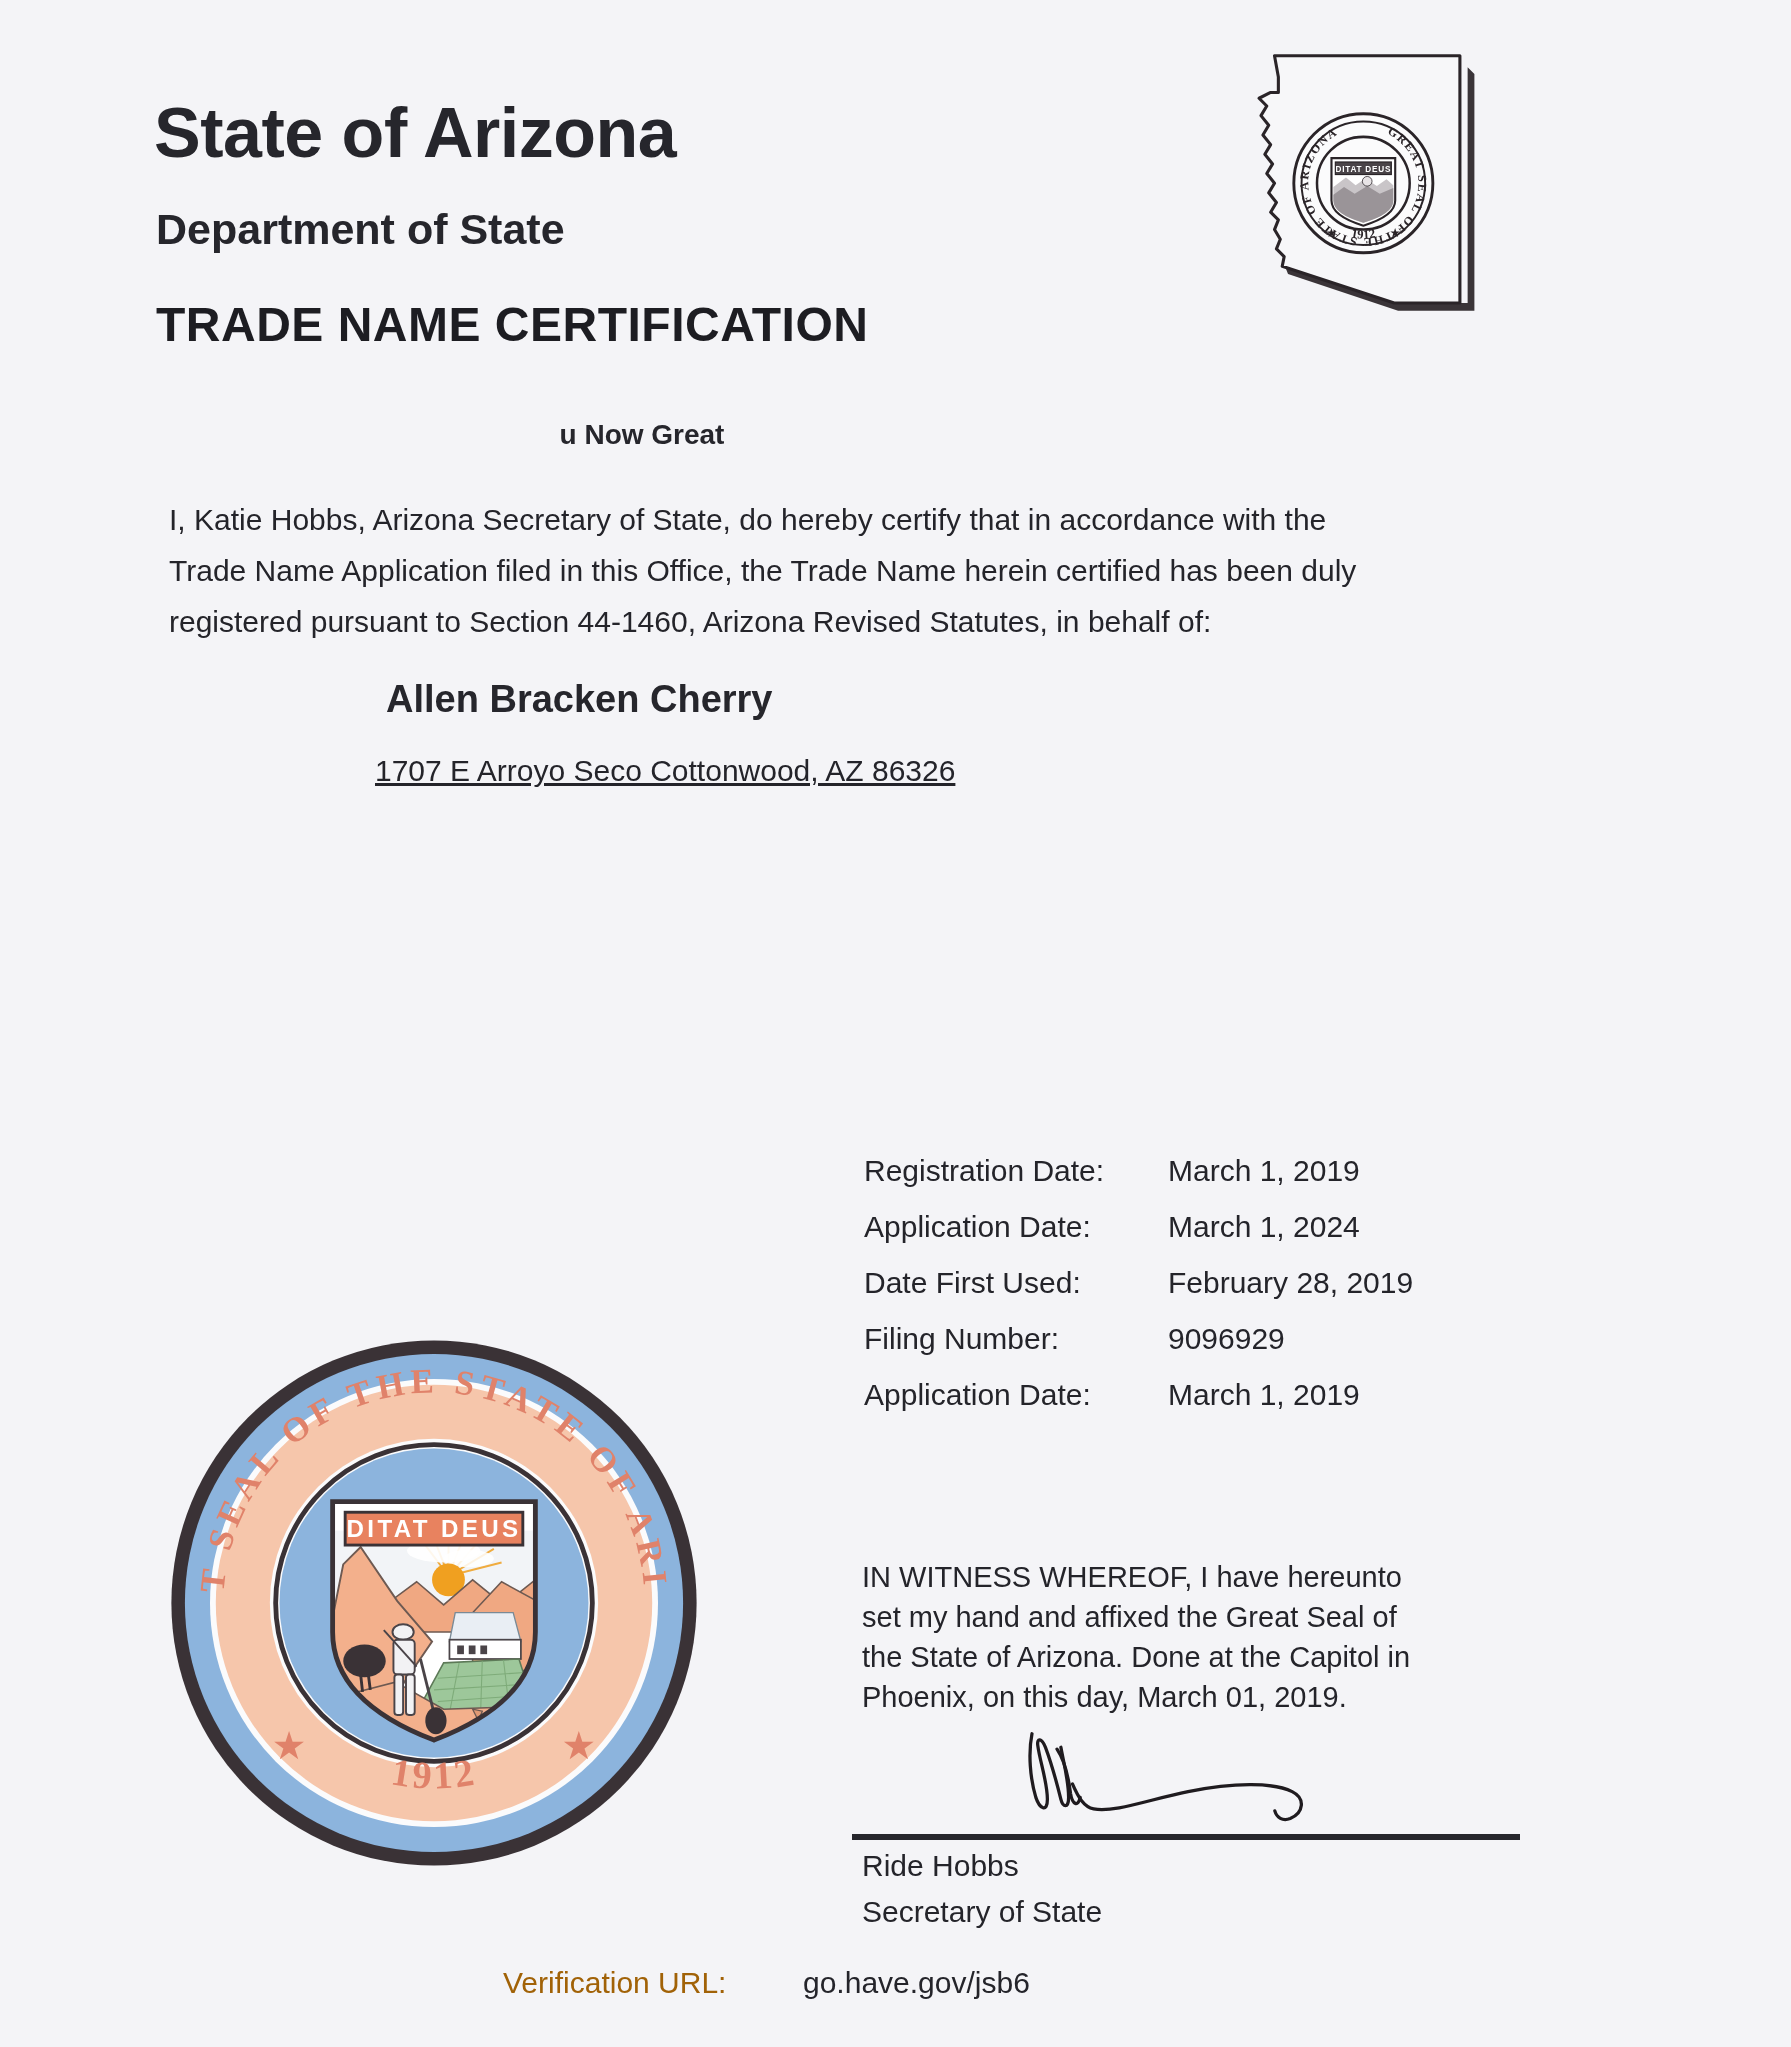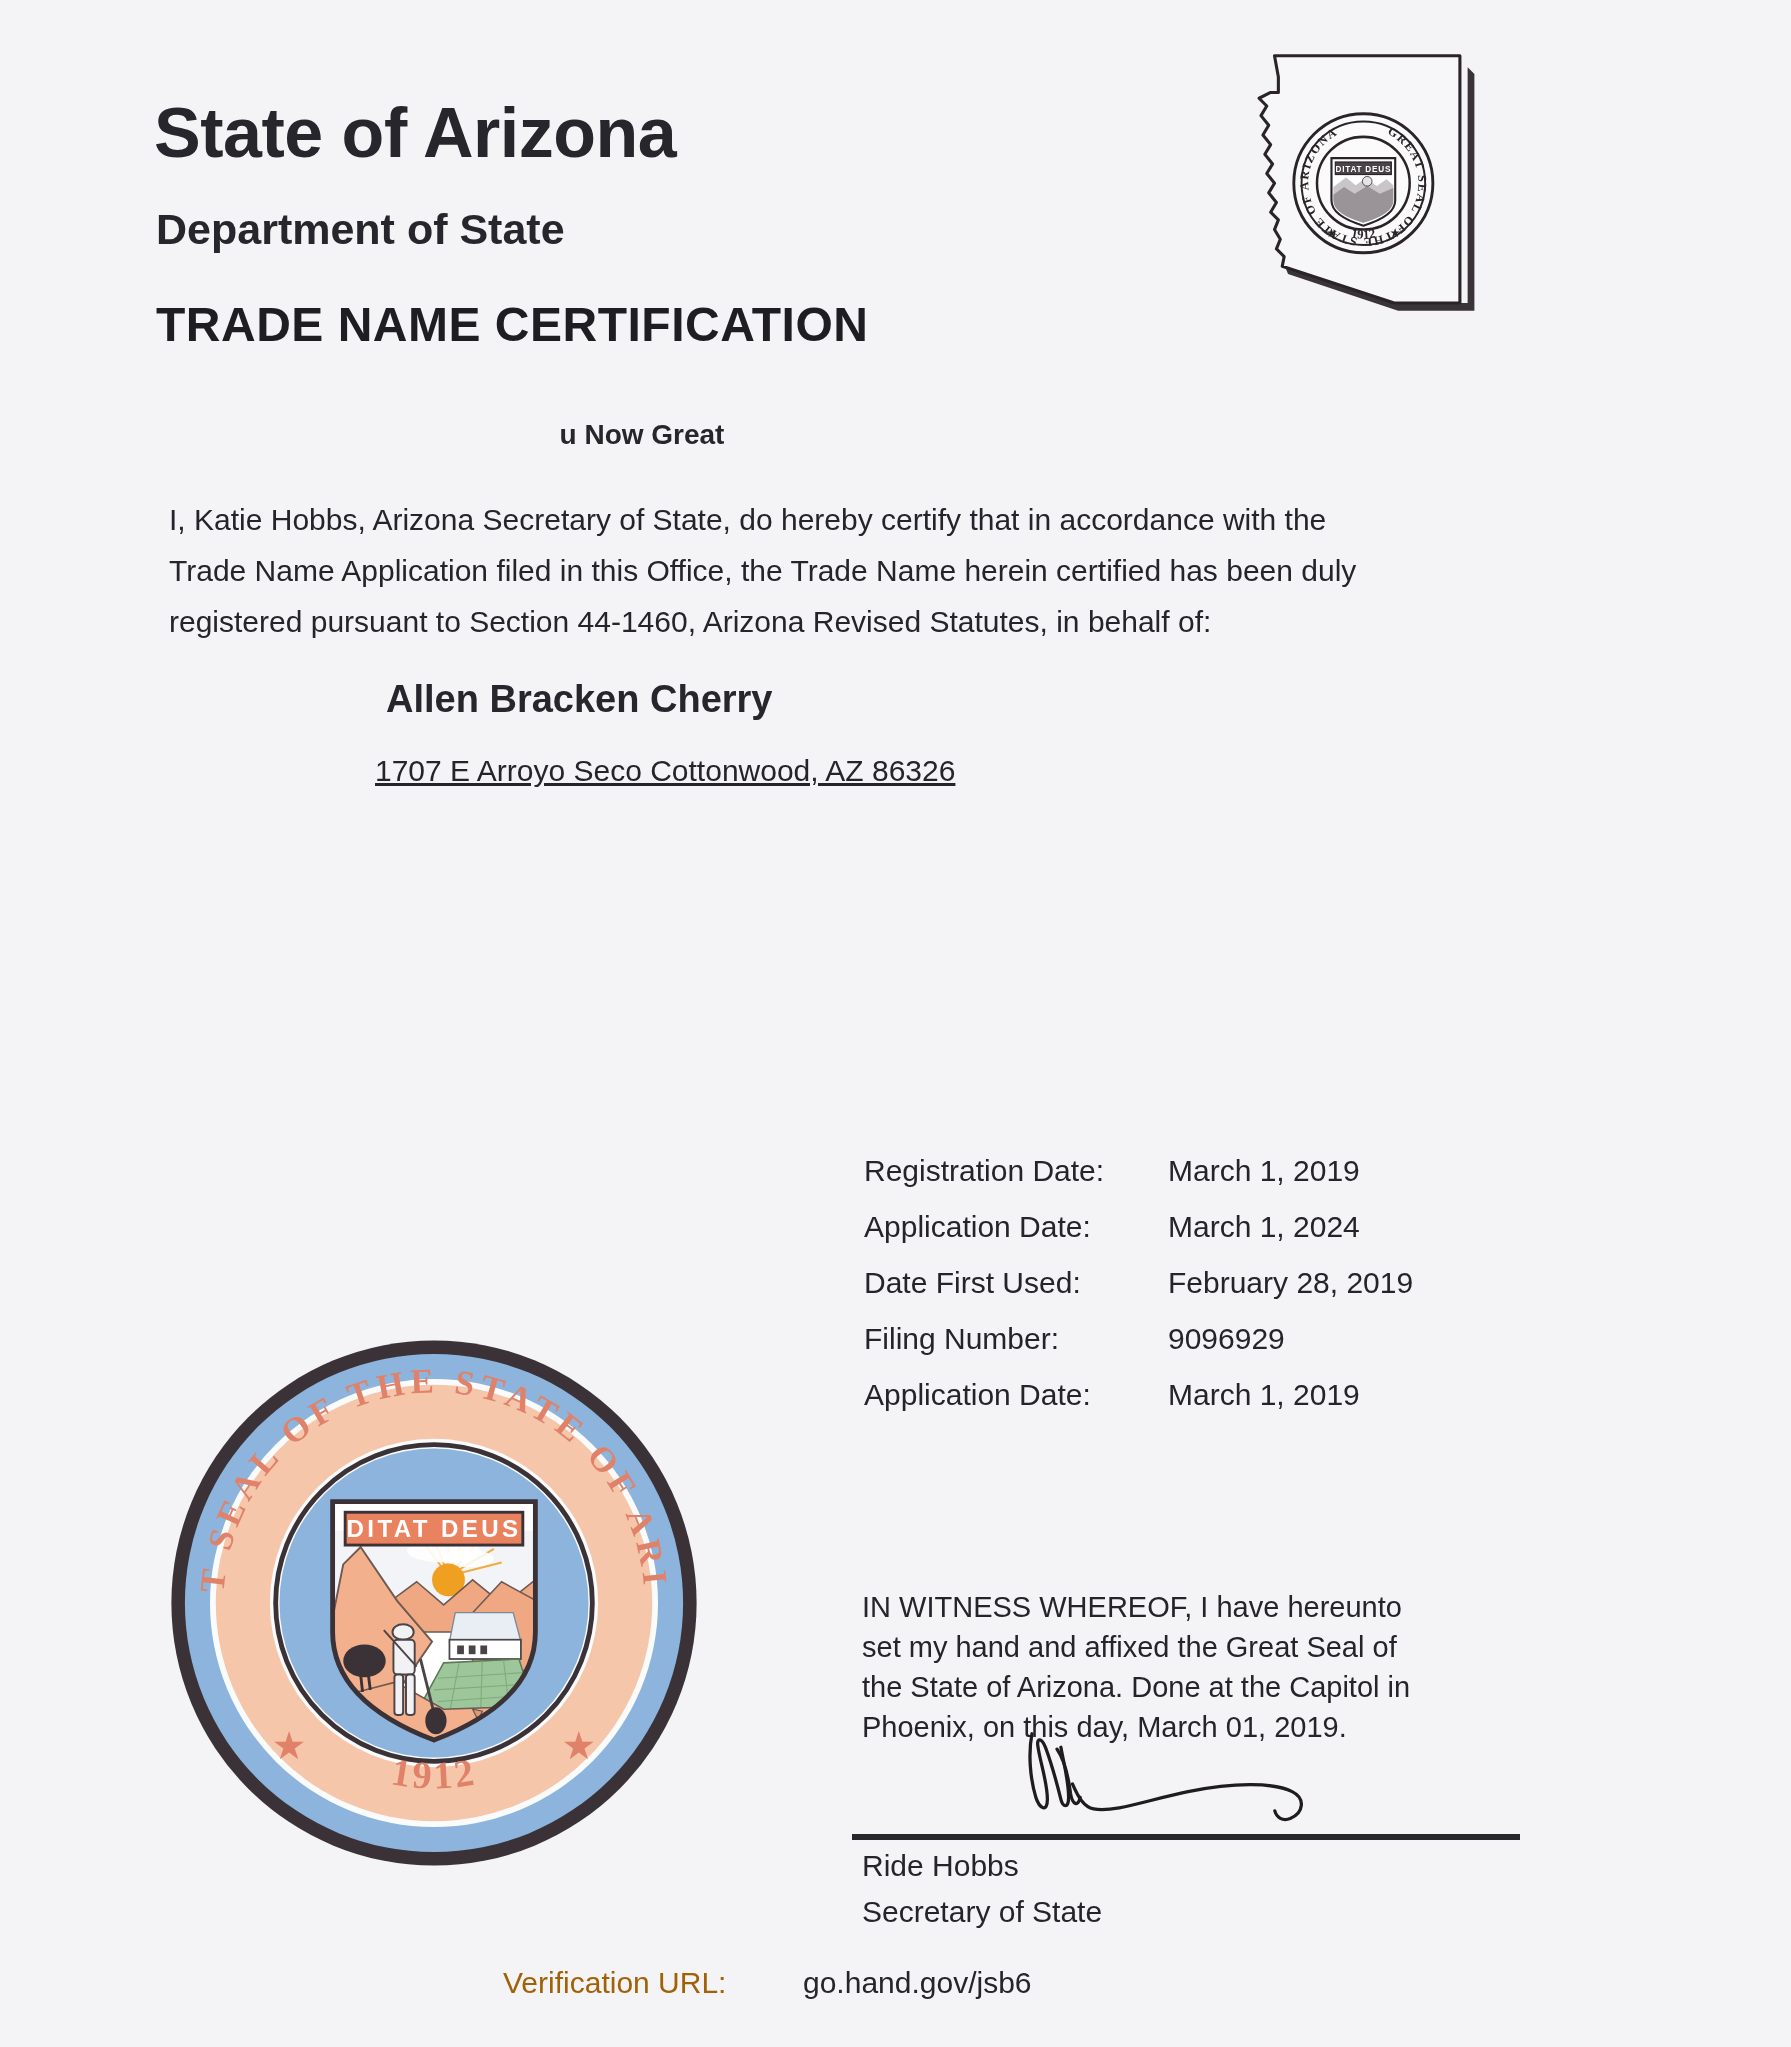--- a/index.html
+++ b/index.html
@@ -129,21 +129,20 @@
 
   
   .witness {
     position: absolute;
     left: 862px;
     top: 1557px;
     width: 666px;
     font-size: 29px;
     line-height: 40px;
     color: #24242a;
-    margin-top: 30px;
   }
 
   
   .sig-mark {
     position: absolute;
     left: 1014px;
     top: 1728px;
     width: 406px;
     height: 106px;
   }
@@ -408,16 +407,16 @@
         <path d="M60,58 C66,72 72,82 82,84 C104,88 140,74 180,66
                  C226,57 268,56 288,66 C302,73 300,88 286,94 C278,97 272,93 270,86"></path>
       </g>
     </svg>
   </div>
   <div class="sig-line"></div>
   <div class="sig-name">Ride Hobbs</div>
   <div class="sig-title">Secretary of State</div>
 
   <div class="verif-label">Verification URL:</div>
-  <div class="verif-value">go.hand.gov/jsb6</div>
+  <div class="verif-value">go.have.gov/jsb6</div>
 
 </div>
 
 
 </body></html>

